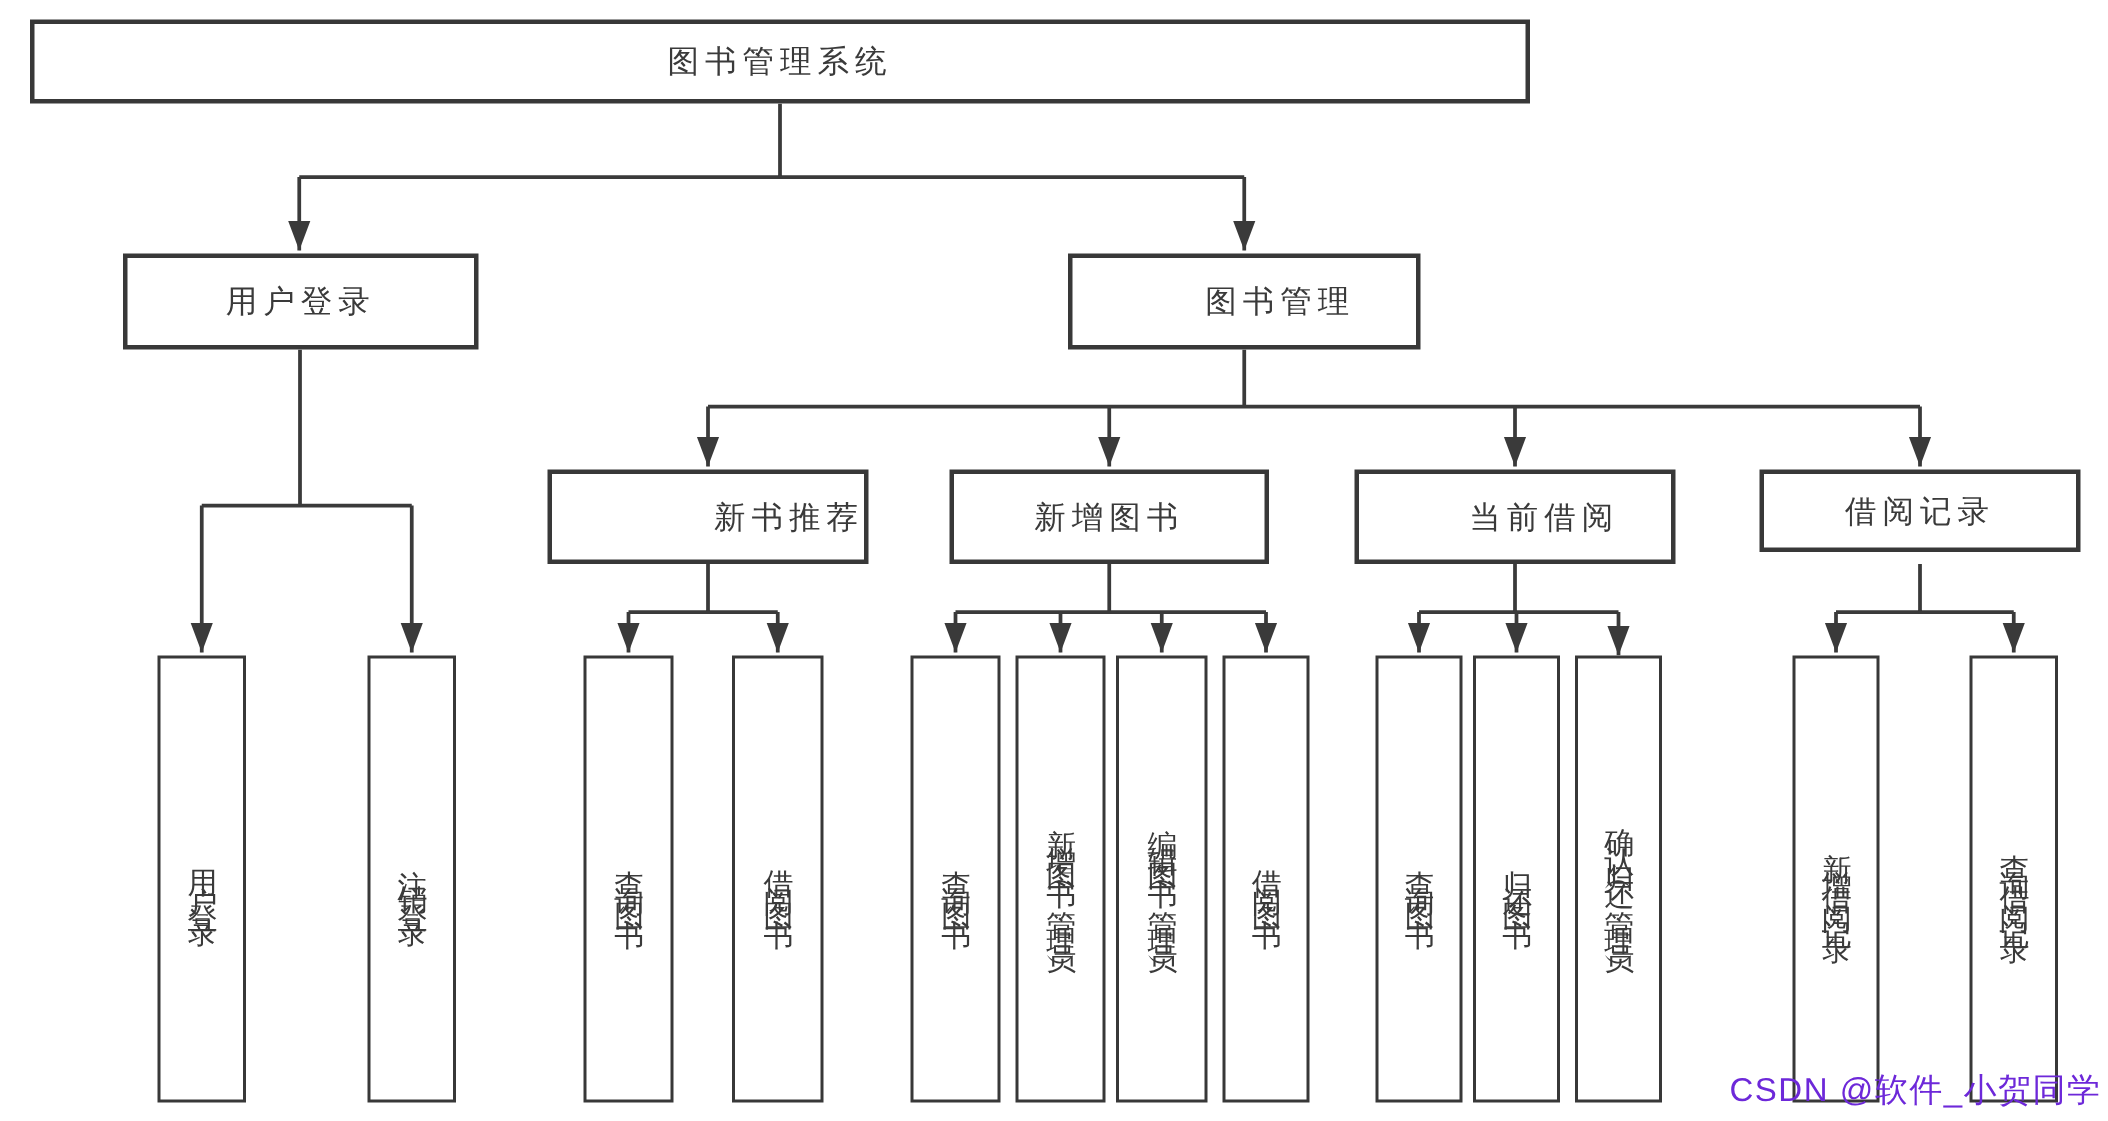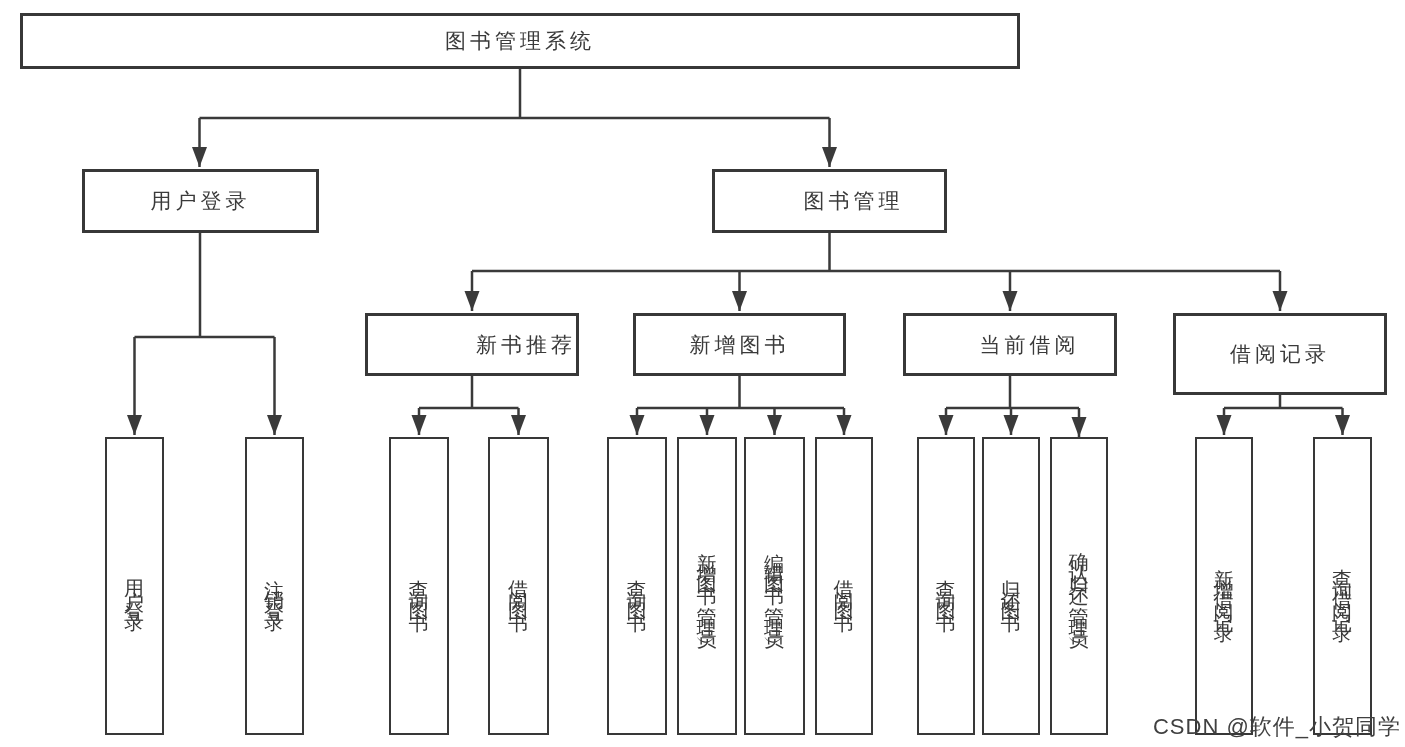--- a/index.html
+++ b/index.html
@@ -55,41 +55,41 @@
     color: #3a3a3a;
     white-space: nowrap;
   }
   
   .n-root   { left: 20px;   top: 13px;  width: 1000px; height: 56px; }
   .n-login  { left: 82px;   top: 169px; width: 237px;  height: 64px; }
   .n-mgmt   { left: 712px;  top: 169px; width: 235px;  height: 64px; padding-left: 48px; }
   .n-newrec { left: 365px;  top: 313px; width: 214px;  height: 63px; justify-content: flex-end; }
   .n-bborrow{ left: 633px;  top: 313px; width: 213px;  height: 63px; }
   .n-curb   { left: 903px;  top: 313px; width: 214px;  height: 63px; padding-left: 39px; }
-  .n-brec   { left: 1173px; top: 313px; width: 214px;  height: 82px; font-family: Liberation Serif, serif; }
+  .n-brec   { left: 1173px; top: 313px; width: 214px;  height: 55px; font-family: Liberation Serif, serif; }
   
   .l-ulogin  { left: 105px;  width: 59px; }
   .l-ulogout { left: 245px;  width: 59px; }
   .l-nbq     { left: 389px;  width: 60px; }
   .l-nbb     { left: 488px;  width: 61px; }
   .l-bbq     { left: 607px;  width: 60px; }
   .l-bba     { left: 677px;  width: 60px; }
   .l-bbe     { left: 744px;  width: 61px; }
   .l-bbb     { left: 815px;  width: 58px; }
   .l-cbq     { left: 917px;  width: 58px; }
   .l-cbr     { left: 982px;  width: 58px; }
   .l-cbc     { left: 1050px; width: 58px; }
   .l-bra     { left: 1195px; width: 58px; }
   .l-brq     { left: 1313px; width: 59px; }
   .watermark {
     position: absolute;
     right: 4px;
     top: 712px;
     font-size: 22px;
-    color: #404040;
+    color: #6d28d9;
     letter-spacing: 1px;
     z-index: 5;
     white-space: nowrap;
   }
 </style>
 </head>
 <body>
 
 <div class="stage">
 

